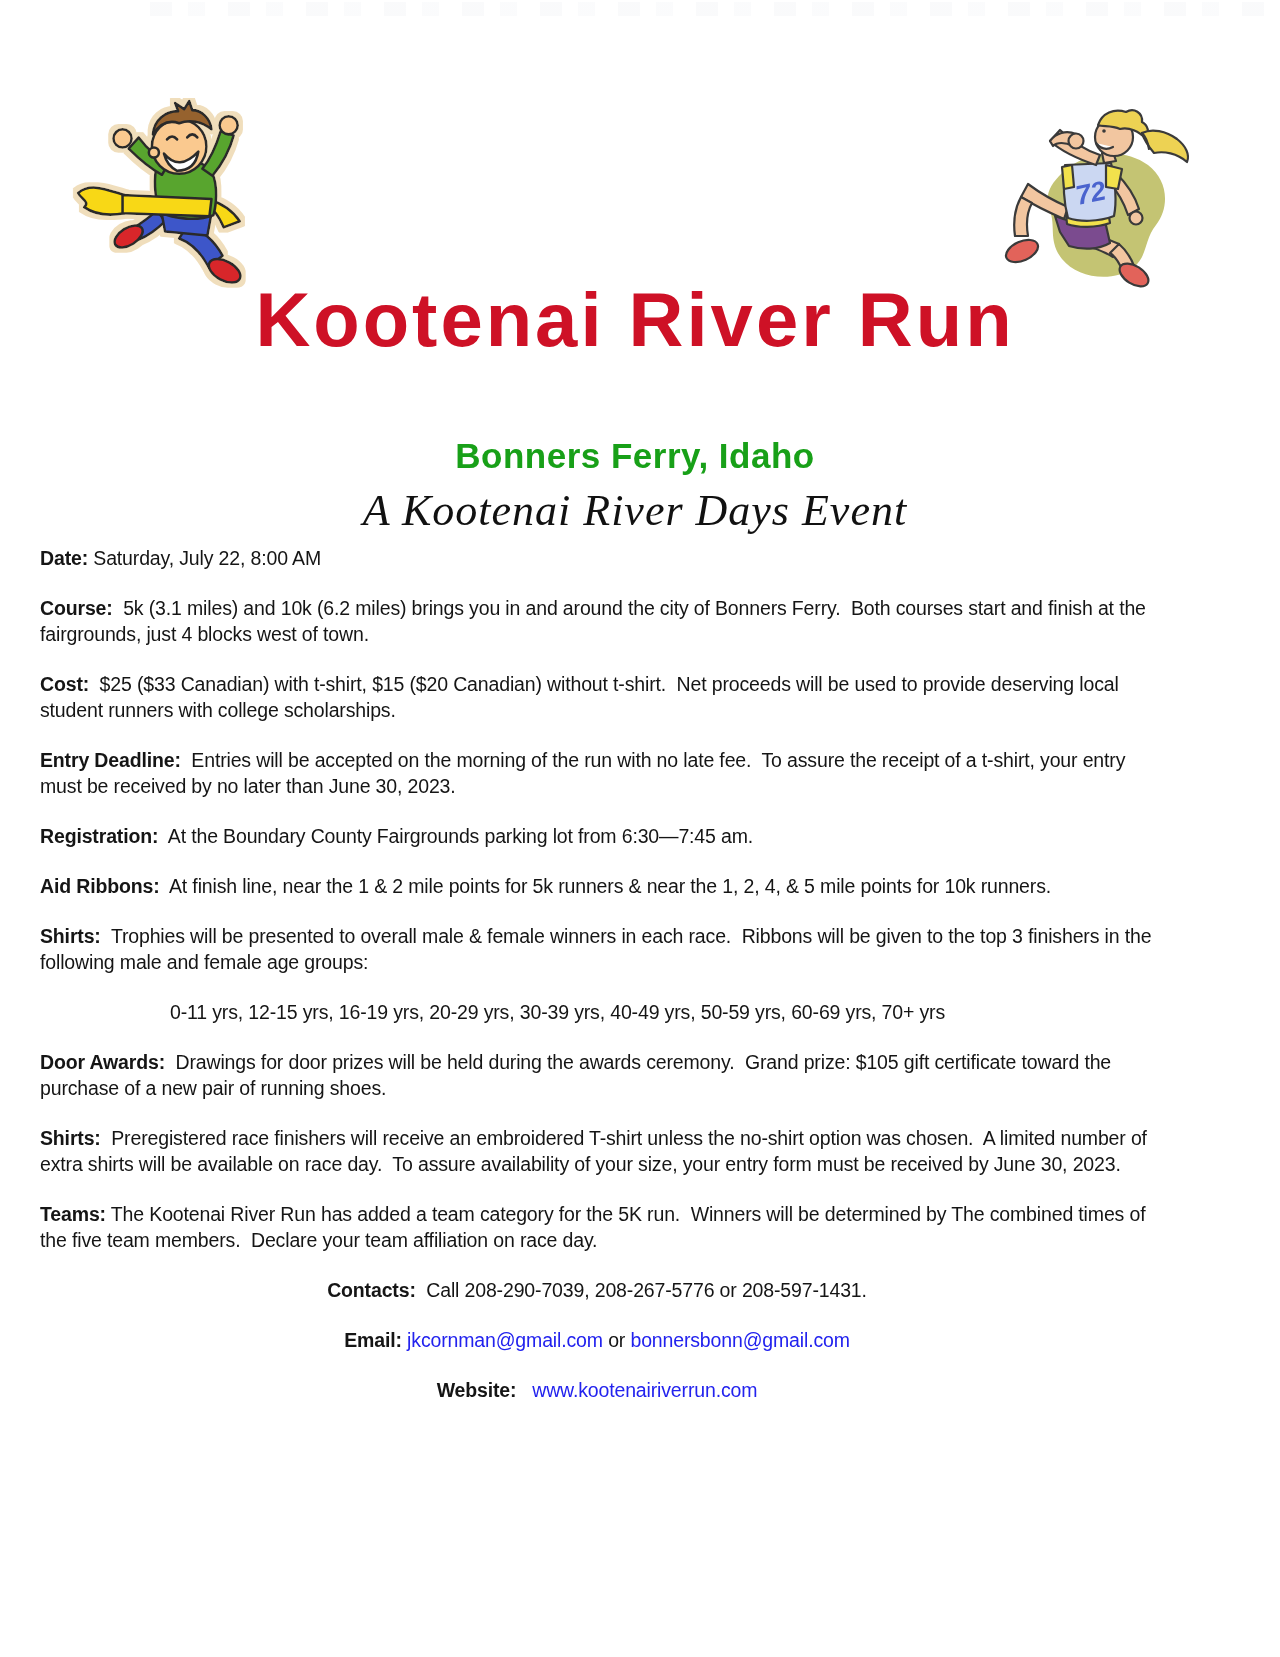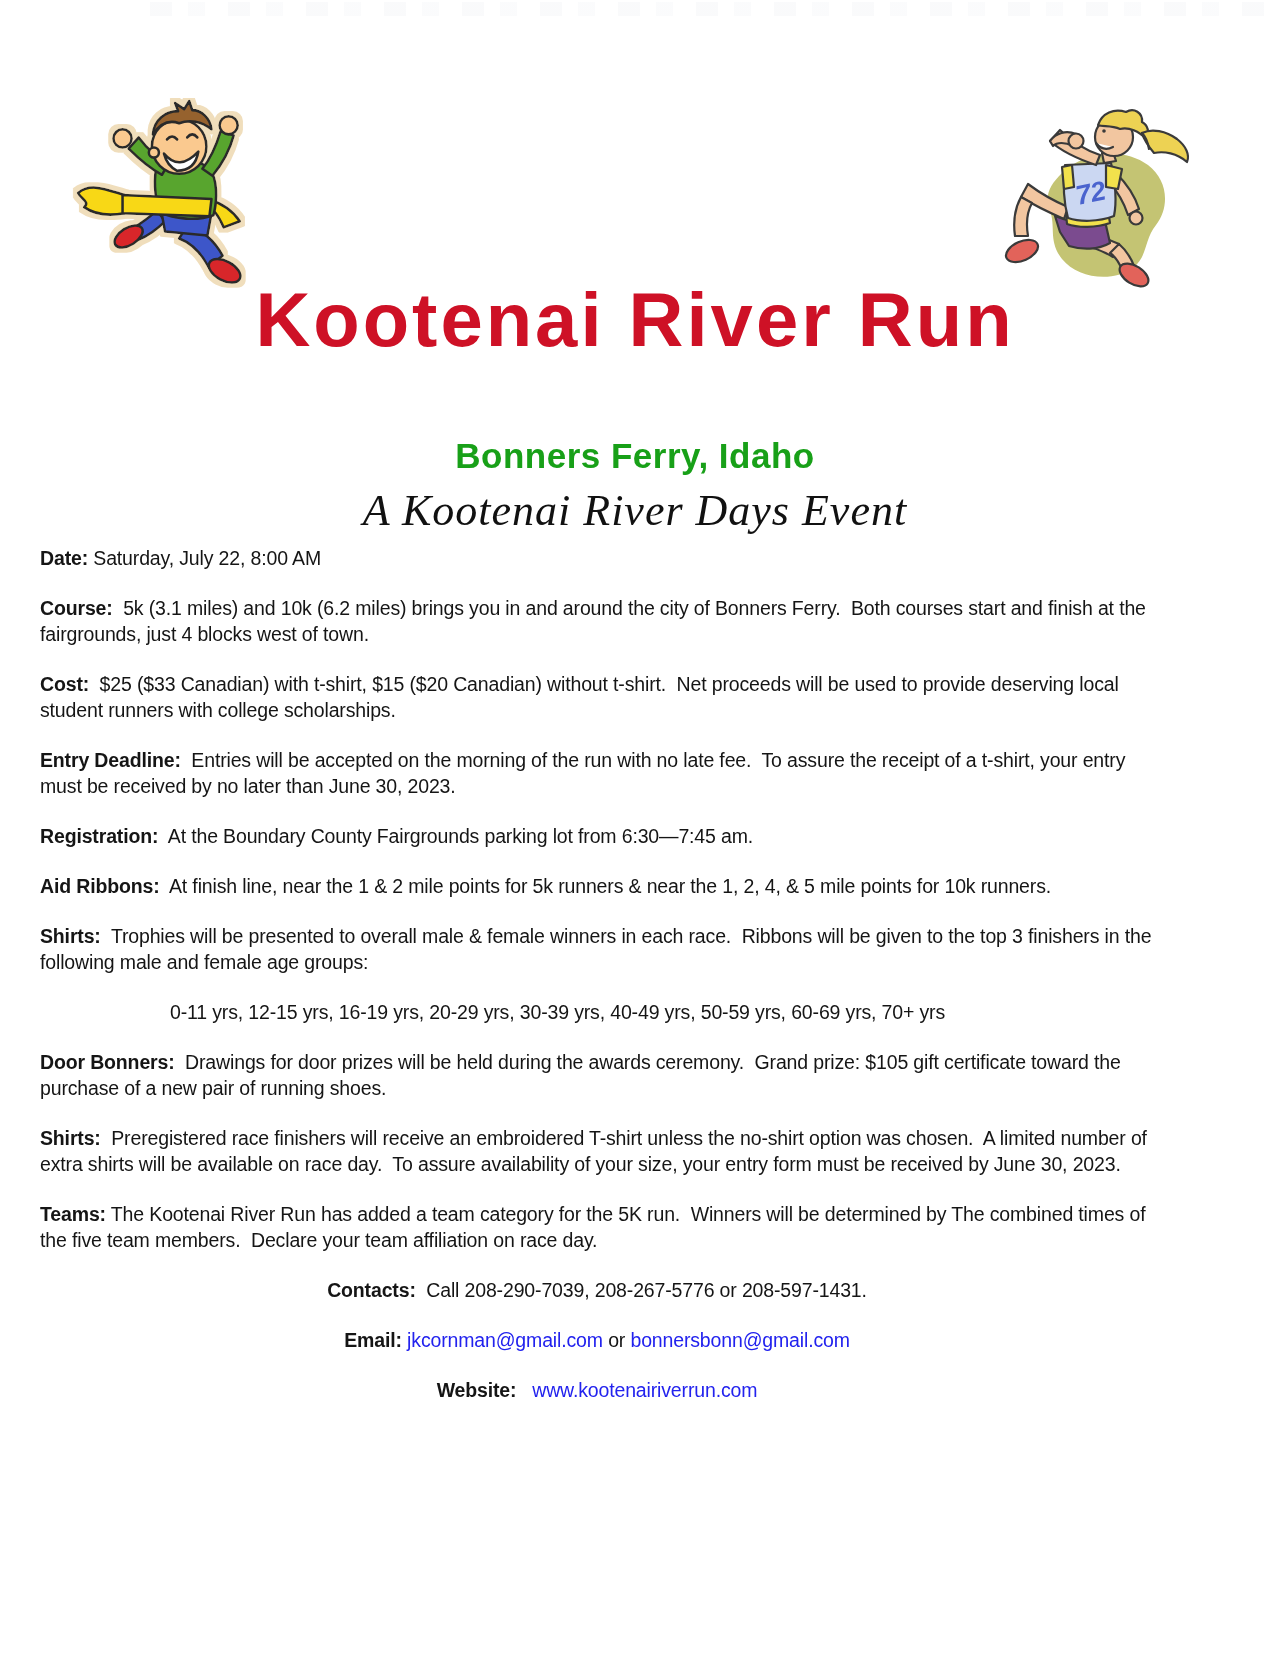--- a/index.html
+++ b/index.html
@@ -160,21 +160,21 @@
     <p class="para"><strong>Entry Deadline:</strong><span>  Entries will be accepted on the morning of the run with no late fee.  To assure the receipt of a t-shirt, your entry must be received by no later than June 30, 2023.</span></p>
 
     <p class="para"><strong>Registration:</strong><span>  At the Boundary County Fairgrounds parking lot from 6:30—7:45 am.</span></p>
 
     <p class="para"><strong>Aid Ribbons:</strong><span>  At finish line, near the 1 &amp; 2 mile points for 5k runners &amp; near the 1, 2, 4, &amp; 5 mile points for 10k runners.</span></p>
 
     <p class="para"><strong>Shirts:</strong><span>  Trophies will be presented to overall male &amp; female winners in each race.  Ribbons will be given to the top 3 finishers in the following male and female age groups:</span></p>
 
     <p class="para age-line"><span>0-11 yrs, 12-15 yrs, 16-19 yrs, 20-29 yrs, 30-39 yrs, 40-49 yrs, 50-59 yrs, 60-69 yrs, 70+ yrs</span></p>
 
-    <p class="para"><strong>Door Bonners:</strong><span>  Drawings for door prizes will be held during the awards ceremony.  Grand prize: $105 gift certificate toward the purchase of a new pair of running shoes.</span></p>
+    <p class="para"><strong>Door Awards:</strong><span>  Drawings for door prizes will be held during the awards ceremony.  Grand prize: $105 gift certificate toward the purchase of a new pair of running shoes.</span></p>
 
     <p class="para"><strong>Shirts:</strong><span>  Preregistered race finishers will receive an embroidered T-shirt unless the no-shirt option was chosen.  A limited number of extra shirts will be available on race day.  To assure availability of your size, your entry form must be received by June 30, 2023.</span></p>
 
     <p class="para"><strong>Teams:</strong><span> The Kootenai River Run has added a team category for the 5K run.  Winners will be determined by The combined times of the five team members.  Declare your team affiliation on race day.</span></p>
 
     <p class="para center"><strong>Contacts:</strong><span>  Call 208-290-7039, 208-267-5776 or 208-597-1431.</span></p>
 
     <p class="para center"><strong>Email:</strong><span> </span><span class="link">jkcornman@gmail.com</span><span> or </span><span class="link">bonnersbonn@gmail.com</span></p>
 
     <p class="para center"><strong>Website:</strong><span>   </span><span class="link">www.kootenairiverrun.com</span></p>

